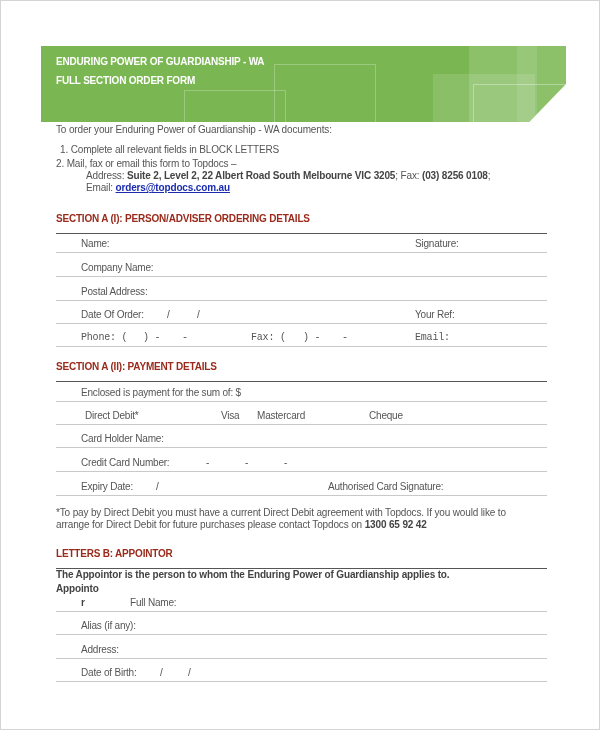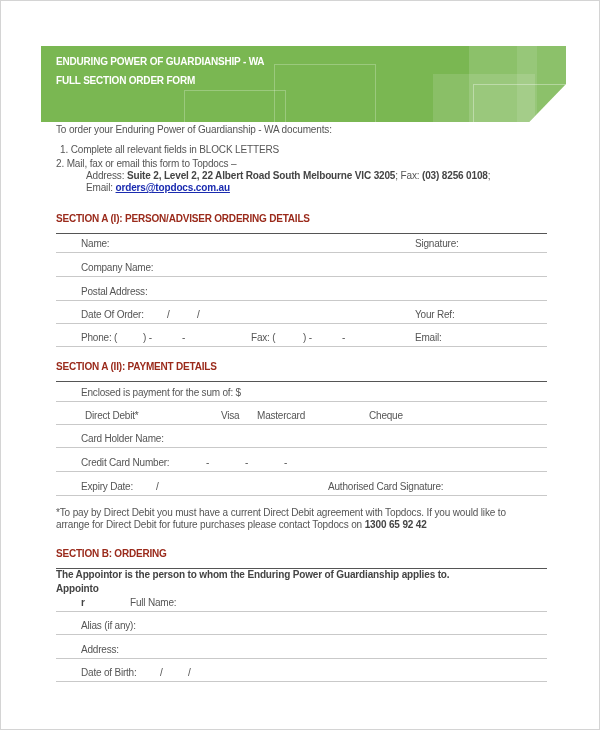--- a/index.html
+++ b/index.html
@@ -88,21 +88,21 @@
   </div>
   <div class="row" style="top:285px;">
     <span style="left:0;">Postal Address:</span>
   </div>
   <div class="row" style="top:308px;">
     <span style="left:0;">Date Of Order:</span>
     <span style="left:86px;">/</span>
     <span style="left:116px;">/</span>
     <span style="left:334px;">Your Ref:</span>
   </div>
-  <div class="row" style="top:331px;">
+  <div class="row" style="top:331px;font-family:Liberation Mono, monospace;">
     <span style="left:0;">Phone: (</span>
     <span style="left:62px;">) -</span>
     <span style="left:101px;">-</span>
     <span style="left:170px;">Fax: (</span>
     <span style="left:222px;">) -</span>
     <span style="left:261px;">-</span>
     <span style="left:334px;">Email:</span>
   </div>
 
   <div class="section" style="top:360px;">SECTION A (II): PAYMENT DETAILS</div>
@@ -130,21 +130,21 @@
     <span style="left:75px;">/</span>
     <span style="left:247px;">Authorised Card Signature:</span>
   </div>
 
   <div class="txt" style="left:55px; top:506px;">*To pay by Direct Debit you must have a current Direct Debit agreement with Topdocs. If you would like to</div>
   <div class="txt" style="left:55px; top:518px;">
     <span>arrange for Direct Debit for future purchases  please contact Topdocs on</span>
     <span class="bold">1300  65 92 42</span>
   </div>
 
-  <div class="section" style="top:547px;">SECTION B: ORDERING</div>
+  <div class="section" style="top:547px;">LETTERS B: APPOINTOR</div>
 
   <div class="txt bold" style="left:55px; top:568px;">The Appointor is the person to whom the Enduring Power of Guardianship applies to.</div>
   <div class="txt bold" style="left:55px; top:582px;">Appointo</div>
   <div class="row" style="top:596px;">
     <span class="bold" style="left:0;">r</span>
     <span style="left:49px;">Full Name:</span>
   </div>
   <div class="row" style="top:619px;">
     <span style="left:0;">Alias (if any):</span>
   </div>

